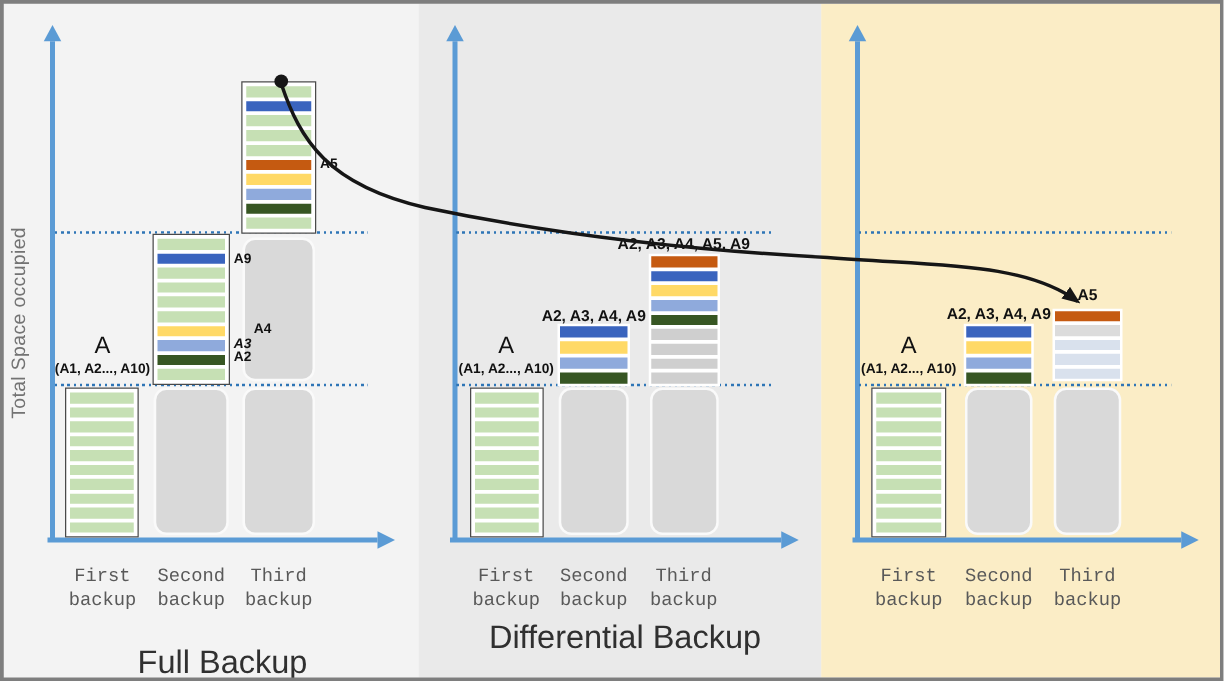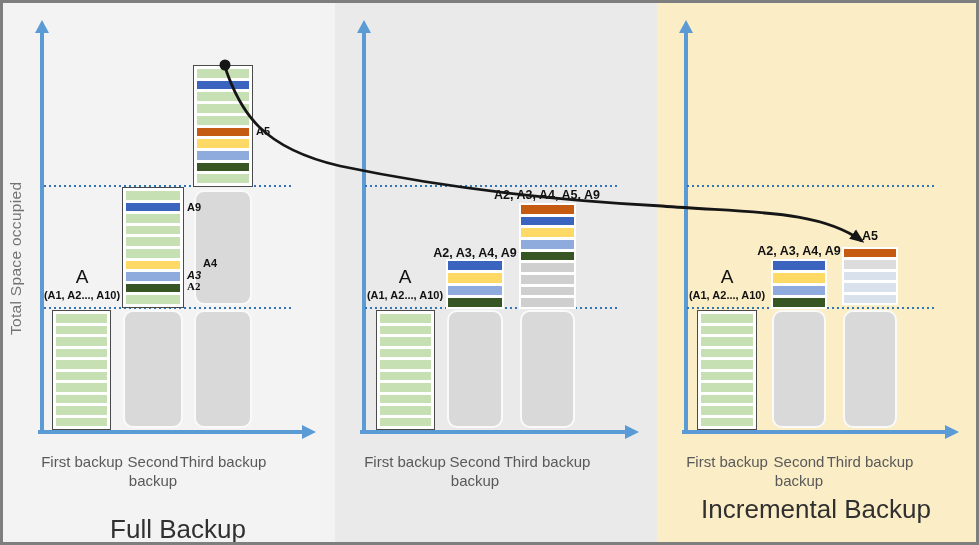--- a/index.html
+++ b/index.html
@@ -21,21 +21,21 @@
        display:flex;flex-direction:column;gap:3px;padding:3px;z-index:3;}
   .stack{position:absolute;box-sizing:border-box;background:#fff;display:flex;
        flex-direction:column;gap:3px;padding:2px;z-index:3;}
   .stripe{flex:1;}
   .block-label{position:absolute;font-weight:bold;font-size:11px;line-height:13px;color:#111;z-index:4;}
   .group-label{position:absolute;font-weight:bold;font-size:12.5px;line-height:1.1;
        color:#111;text-align:center;z-index:4;}
   .a-label{position:absolute;text-align:center;color:#111;z-index:4;}
   .a-main{font-size:19px;line-height:20px;}
   .a-sub{font-weight:bold;font-size:11px;line-height:13px;margin-top:2px;}
-  .xlabel{position:absolute;font-size:15px;line-height:1.27;color:#595959;text-align:center;z-index:4;}
+  .xlabel{position:absolute;font-size:15px;line-height:1.27;color:#595959;text-align:center;z-index:4;font-family:Liberation Mono, monospace;}
   .ptitle{position:absolute;font-size:26px;line-height:1.15;color:#303030;text-align:center;z-index:4;}
   .ylabel{position:absolute;writing-mode:vertical-rl;transform:rotate(180deg);
        font-size:15.5px;color:#737373;letter-spacing:.3px;text-align:center;z-index:4;}
   #flow-svg{position:absolute;left:0;top:0;z-index:5;pointer-events:none;}
 </style>
 </head>
 <body>
 
 <div id="fig">
   <div id="panels">
@@ -72,21 +72,21 @@
           <div class="stripe" style="background: rgb(198, 224, 180);"></div>
           <div class="stripe" style="background: rgb(198, 224, 180);"></div>
           <div class="stripe" style="background: rgb(255, 217, 102);"></div>
           <div class="stripe" style="background: rgb(143, 170, 220);"></div>
           <div class="stripe" style="background: rgb(55, 86, 35);"></div>
           <div class="stripe" style="background: rgb(198, 224, 180);"></div>
         </div>
         <div class="block-label" style="left: 184px; top: 198.3px;">A9</div>
         <div class="block-label" style="left: 200px; top: 254.3px;">A4</div>
         <div class="block-label" style="left: 184px; top: 265.5px; font-style: italic;">A3</div>
-        <div class="block-label" style="left: 184px; top: 276.7px; font-family: Liberation Serif, serif;">A2</div>
+        <div class="block-label" style="left: 184px; top: 276.7px;">A2</div>
         <div class="xlabel" style="left: 105px; width: 90px; top: 449px;">Second backup</div>
         <div class="ghost" style="left: 191px; width: 58px; top: 187px; height: 115px;"></div>
         <div class="ghost" style="left: 191px; width: 58px; top: 307px; height: 118px;"></div>
         <div class="bar" style="left: 190px; width: 60px; top: 62px; height: 122px;">
           <div class="stripe" style="background: rgb(198, 224, 180);"></div>
           <div class="stripe" style="background: rgb(58, 100, 190);"></div>
           <div class="stripe" style="background: rgb(198, 224, 180);"></div>
           <div class="stripe" style="background: rgb(198, 224, 180);"></div>
           <div class="stripe" style="background: rgb(198, 224, 180);"></div>
           <div class="stripe" style="background: rgb(197, 90, 17);"></div>
@@ -140,20 +140,21 @@
           <div class="stripe" style="background: rgb(255, 217, 102);"></div>
           <div class="stripe" style="background: rgb(143, 170, 220);"></div>
           <div class="stripe" style="background: rgb(55, 86, 35);"></div>
           <div class="stripe" style="background: rgb(207, 207, 207);"></div>
           <div class="stripe" style="background: rgb(207, 207, 207);"></div>
           <div class="stripe" style="background: rgb(207, 207, 207);"></div>
           <div class="stripe" style="background: rgb(207, 207, 207);"></div>
         </div>
         <div class="group-label" style="left: 127px; width: 170px; top: 186px;">A2, A3, A4, A5, A9</div>
         <div class="xlabel" style="left: 167px; width: 90px; top: 449px;">Third backup</div>
+        <div class="ptitle" style="left: 33px; width: 264px; top: 492px;">Differential Backup</div>
       </div>
       <div class="panel" style="left: 657px; width: 319px; background: rgb(251, 237, 198);">
         <div class="vaxis" style="left: 27px; top: 30px; height: 398px;"></div>
         <div class="vaxis-arrow" style="left: 22px; top: 17px;"></div>
         <div class="haxis" style="left: 25px; top: 427px; width: 263px;"></div>
         <div class="haxis-arrow" style="left: 288px; top: 422px;"></div>
         <div class="dotline" style="left: 30px; top: 182px; width: 250px;"></div>
         <div class="dotline" style="left: 30px; top: 304px; width: 250px;"></div>
         <div class="bar" style="left: 40px; width: 60px; top: 307px; height: 120px;">
           <div class="stripe" style="background: rgb(198, 224, 180);"></div>
@@ -184,21 +185,20 @@
         <div class="ghost" style="left: 186px; width: 54px; top: 307px; height: 118px;"></div>
         <div class="stack" style="left: 185px; width: 56px; top: 244px; height: 58px;">
           <div class="stripe" style="background: rgb(197, 90, 17);"></div>
           <div class="stripe" style="background: rgb(220, 220, 220);"></div>
           <div class="stripe" style="background: rgb(217, 225, 237);"></div>
           <div class="stripe" style="background: rgb(217, 225, 237);"></div>
           <div class="stripe" style="background: rgb(217, 225, 237);"></div>
         </div>
         <div class="group-label" style="left: 128px; width: 170px; top: 227px;">A5</div>
         <div class="xlabel" style="left: 168px; width: 90px; top: 449px;">Third backup</div>
-        <div class="ptitle" style="left: 27px; width: 264px; top: 492px;">Incremental Backup</div>
       </div>
     </div>
   <svg id="flow-svg" width="979" height="545" viewBox="0 0 979 545">
     <defs>
       <marker id="ah" viewBox="0 0 10 8" refX="8" refY="4" markerWidth="5.2" markerHeight="4.4" orient="auto" markerUnits="strokeWidth">
         <path d="M0,0 L10,4 L0,8 z" fill="#161616"></path>
       </marker>
     </defs>
     <path d="M 225 67 C 240 112, 262 148, 340 166 C 440 187, 550 200, 662 206 C 747 213, 818 209, 862 241" fill="none" stroke="#161616" stroke-width="2.8" marker-end="url(#ah)"></path>
     <circle cx="225" cy="65" r="5.5" fill="#161616"></circle>

